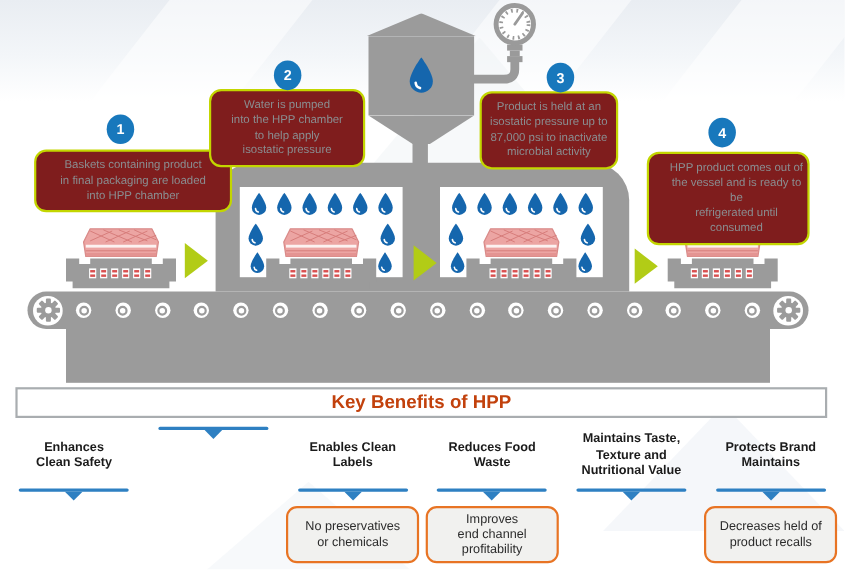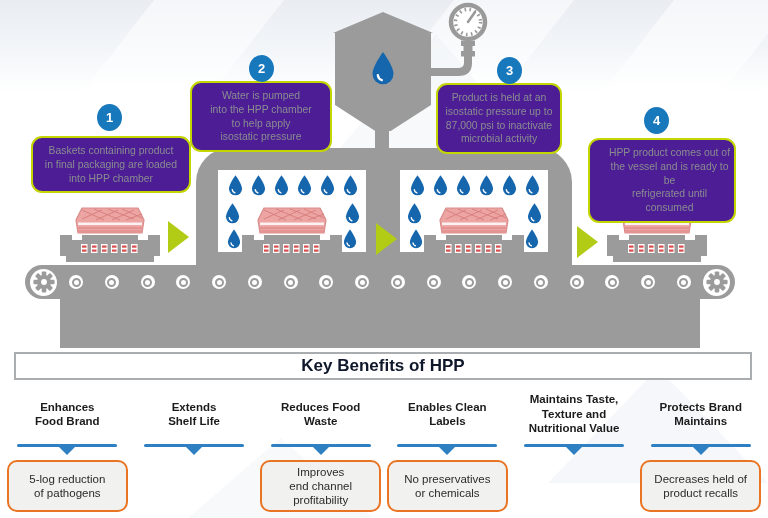--- a/index.html
+++ b/index.html
@@ -56,32 +56,32 @@
   
   .flow-arrow{width:0;height:0;border-top:16px solid transparent;border-bottom:16px solid transparent;
               border-left:21px solid #b2cc16;z-index:3;}
   .fa1{left:168px;top:221px;} .fa2{left:376px;top:223px;} .fa3{left:577px;top:226px;}
 
   
   .badge{width:25px;height:27px;border-radius:50%;background:#1878bc;color:#fff;
          font-weight:bold;font-size:13px;display:flex;align-items:center;justify-content:center;
          z-index:6;}
   .b1{left:97px;top:104px;} .b2{left:249px;top:55px;} .b3{left:497px;top:57px;} .b4{left:644px;top:107px;}
-  .callout{background:#4c1d95;border:2.5px solid #c3d600;border-radius:11px;color:#8a8d90;
+  .callout{background:#7f1d1d;border:2.5px solid #c3d600;border-radius:11px;color:#8a8d90;
            font-size:10.4px;line-height:1.33;text-align:center;white-space:pre-line;
            padding:6px 2px;box-sizing:border-box;z-index:5;}
-  .c1{left:31px;top:136px;width:160px;}
+  .c1{left:31px;top:136px;width:180px;}
   .c2{left:190px;top:81px;width:142px;}
   .c3{left:436px;top:83px;width:126px;}
   .c4{left:588px;top:138px;width:148px;padding-left:17px;}
 
   
   .kb-bar{left:14px;top:352px;width:738px;height:28px;background:#fff;border:2px solid #a9adb0;
           display:flex;align-items:center;justify-content:center;z-index:4;box-sizing:border-box;}
-  .kb-bar span{color:#0f172a;font-weight:bold;font-size:17px;}
+  .kb-bar span{color:#c2410c;font-weight:bold;font-size:17px;}
   .benefits{left:4px;top:386px;width:760px;display:flex;z-index:4;}
   .bcol{flex:1 1 0;display:flex;flex-direction:column;align-items:center;padding:0 3px;}
   .bhead{height:56px;display:flex;align-items:center;justify-content:center;}
   .bhead span{font-weight:bold;font-size:11.5px;color:#1b1b1b;text-align:center;
               line-height:1.25;white-space:pre-line;}
   .rule{display:flex;flex-direction:column;align-items:center;margin-top:2px;}
   .rule .line{width:100px;height:2.6px;background:#2e80c2;border-radius:2px;}
   .rule .tri{width:0;height:0;border-left:8px solid transparent;border-right:8px solid transparent;
              border-top:8px solid #2e80c2;}
   .bbox{margin-top:5px;width:100%;min-height:52px;background:#f1f1ef;border:2.5px solid #e87424;
@@ -362,72 +362,64 @@
 refrigerated until consumed</div>
 
   <div class="abs kb-bar">
     <span>Key Benefits of HPP</span>
   </div>
 
   <div class="abs benefits">
     <div class="bcol">
       <div class="bhead">
           <span>Enhances
-Food Brand</span>
+Clean Safety</span>
+        </div>
+      <div class="rule">
+          <div class="line"></div>
+          <div class="tri"></div>
+        </div>
+    </div>
+    <div class="bcol">
+      <div class="rule">
+          <div class="line"></div>
+          <div class="tri"></div>
+        </div>
+    </div>
+    <div class="bcol">
+      <div class="bhead">
+          <span>Enables Clean
+Labels</span>
         </div>
       <div class="rule">
           <div class="line"></div>
           <div class="tri"></div>
         </div>
       <div class="bbox">
-          <span>5-log reduction
-of pathogens</span>
-        </div>
-    </div>
-    <div class="bcol">
-      <div class="bhead">
-          <span>Extends
-Shelf Life</span>
-        </div>
-      <div class="rule">
-          <div class="line"></div>
-          <div class="tri"></div>
+          <span>No preservatives
+or chemicals</span>
         </div>
     </div>
     <div class="bcol">
       <div class="bhead">
           <span>Reduces Food
 Waste</span>
         </div>
       <div class="rule">
           <div class="line"></div>
           <div class="tri"></div>
         </div>
       <div class="bbox">
           <span>Improves
 end channel
 profitability</span>
         </div>
     </div>
     <div class="bcol">
       <div class="bhead">
-          <span>Enables Clean
-Labels</span>
-        </div>
-      <div class="rule">
-          <div class="line"></div>
-          <div class="tri"></div>
-        </div>
-      <div class="bbox">
-          <span>No preservatives
-or chemicals</span>
-        </div>
-    </div>
-    <div class="bcol">
-      <div class="bhead">
           <span>Maintains Taste,
 Texture and
 Nutritional Value</span>
         </div>
       <div class="rule">
           <div class="line"></div>
           <div class="tri"></div>
         </div>
     </div>
     <div class="bcol">

